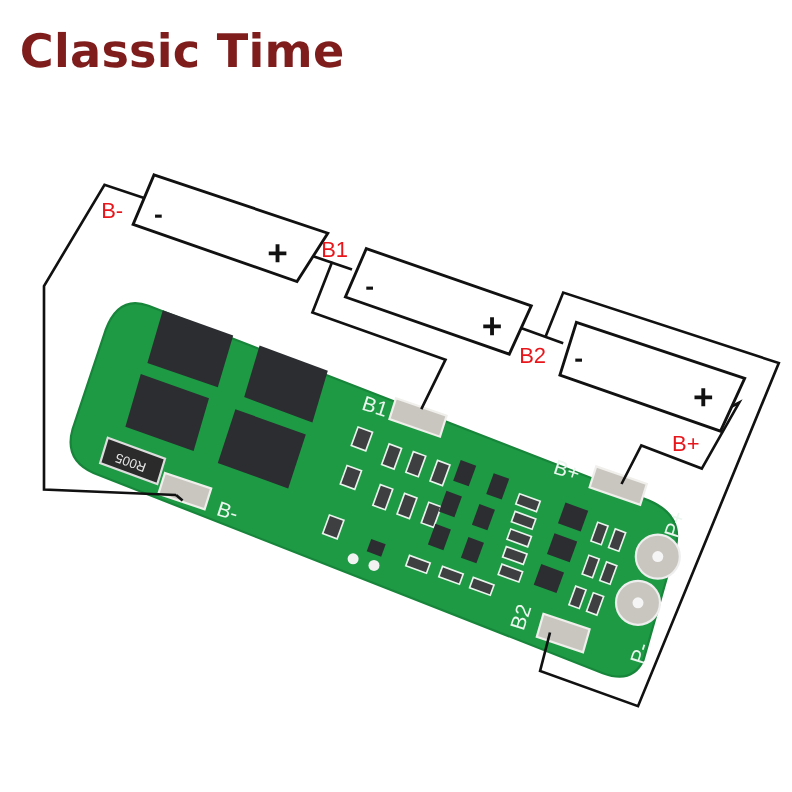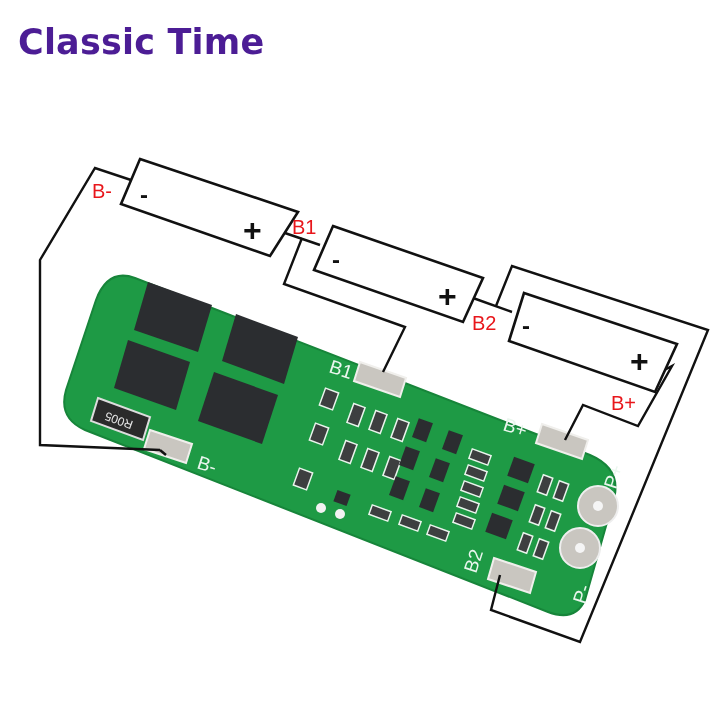--- a/index.html
+++ b/index.html
@@ -1,17 +1,17 @@
 <!DOCTYPE html>
 <html><head>
 <meta charset="utf-8">
 <style>
   html,body{margin:0;padding:0;background:#fff;}
   body{width:720px;height:720px;position:relative;overflow:hidden;font-family:"DejaVu Sans",sans-serif;}
-  .title{position:absolute;left:18px;top:22px;font-size:35px;font-weight:bold;color:#4c1d95;letter-spacing:0.2px;font-family:"DejaVu Sans",sans-serif;}
+  .title{position:absolute;left:18px;top:22px;font-size:42px;font-weight:bold;color:#7f1d1d;letter-spacing:0.2px;font-family:"DejaVu Sans",sans-serif;}
   svg{position:absolute;left:0;top:0;}
   .wire{fill:none;stroke:#111;stroke-width:2.4;stroke-linejoin:miter;}
   .cell{fill:#fff;stroke:#111;stroke-width:2.6;}
   .lbl-red{fill:#e8161b;font-family:"Liberation Sans",sans-serif;font-size:20px;}
   .sign{fill:#111;font-family:"Liberation Sans",sans-serif;font-weight:bold;}
   .silk{fill:#eaf6ee;font-family:"Liberation Sans",sans-serif;font-size:19px;}
   .pad{fill:#c9c6c0;stroke:#f0efec;stroke-width:2;}
   .chip{fill:#2b2d30;}
   .smd{fill:#3d3f40;stroke:#e9f4ec;stroke-width:1.5;}
 </style>

